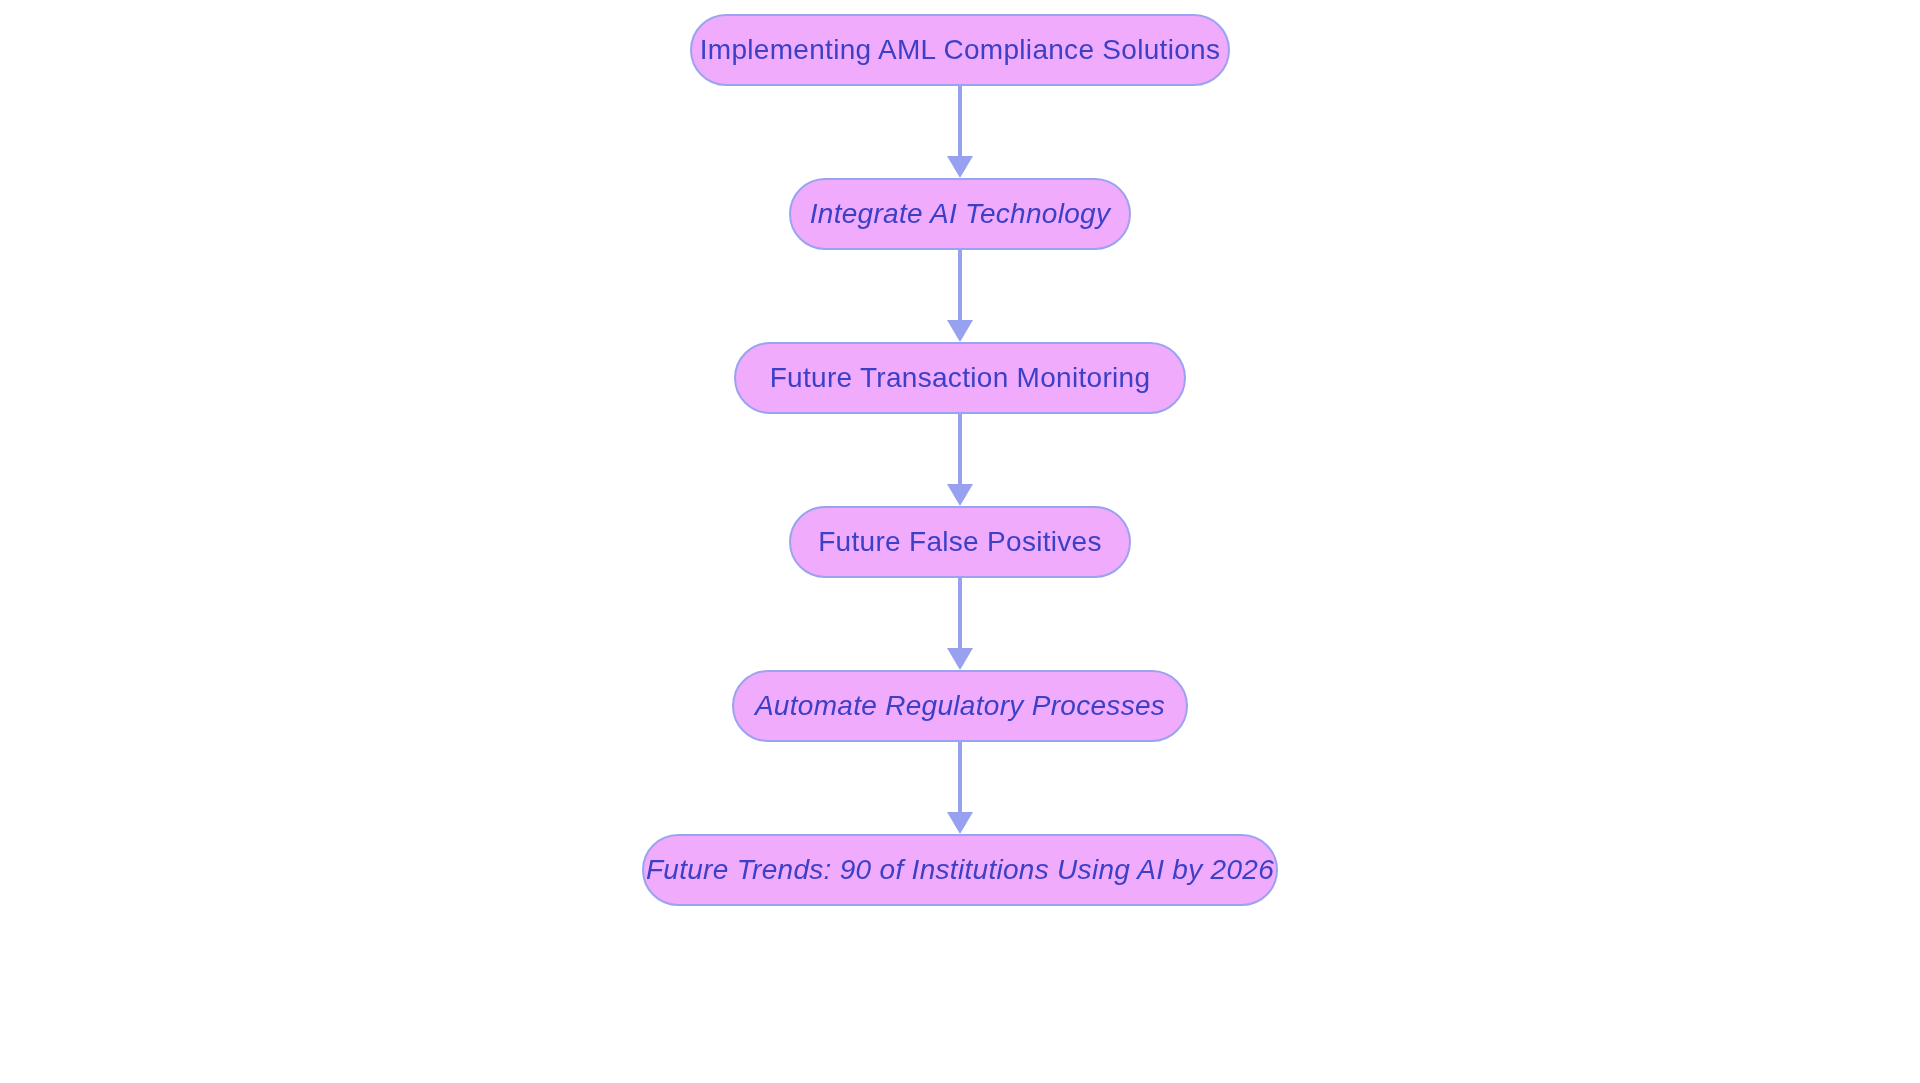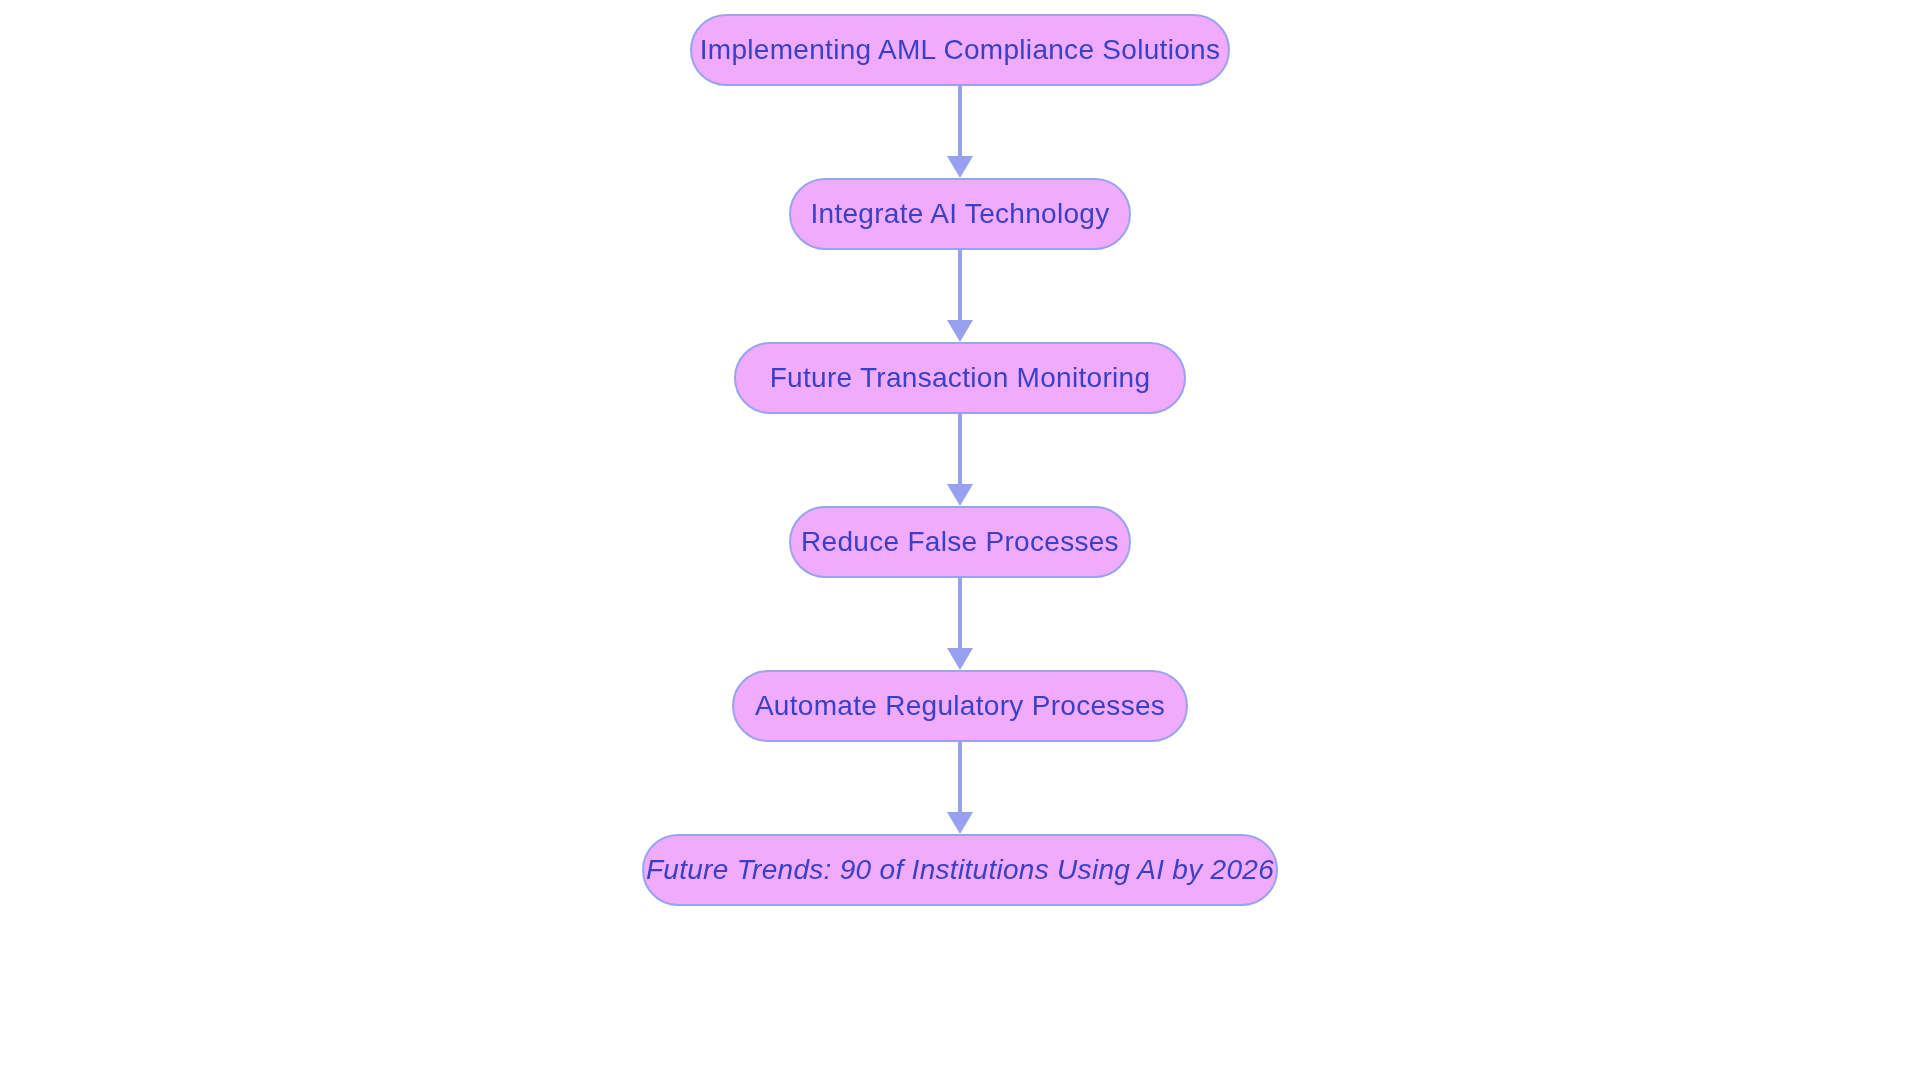--- a/index.html
+++ b/index.html
@@ -29,24 +29,24 @@
     color: #3c40c6;
     font-size: 28px;
     letter-spacing: 0.3px;
     display: flex;
     align-items: center;
     justify-content: center;
     text-align: center;
     flex: 0 0 auto;
   }
   .node.w1 { width: 540px; }
-  .node.w2 { width: 342px; }
+  .node.w2 { width: 342px; font-style: italic; }
   .node.w3 { width: 452px; }
   .node.w4 { width: 342px; }
-  .node.w5 { width: 456px; }
+  .node.w5 { width: 456px; font-style: italic; }
   .node.w6 { width: 636px; font-style: italic; }
   .connector {
     height: 92px;
     flex: 0 0 auto;
     display: flex;
     flex-direction: column;
     align-items: center;
   }
   .shaft {
     width: 4px;
@@ -89,21 +89,21 @@
   <div class="node w3">
     <span>Future Transaction Monitoring</span>
   </div>
 
   <div class="connector">
     <div class="shaft"></div>
     <div class="arrowhead"></div>
   </div>
 
   <div class="node w4">
-    <span>Reduce False Processes</span>
+    <span>Future False Positives</span>
   </div>
 
   <div class="connector">
     <div class="shaft"></div>
     <div class="arrowhead"></div>
   </div>
 
   <div class="node w5">
     <span>Automate Regulatory Processes</span>
   </div>

